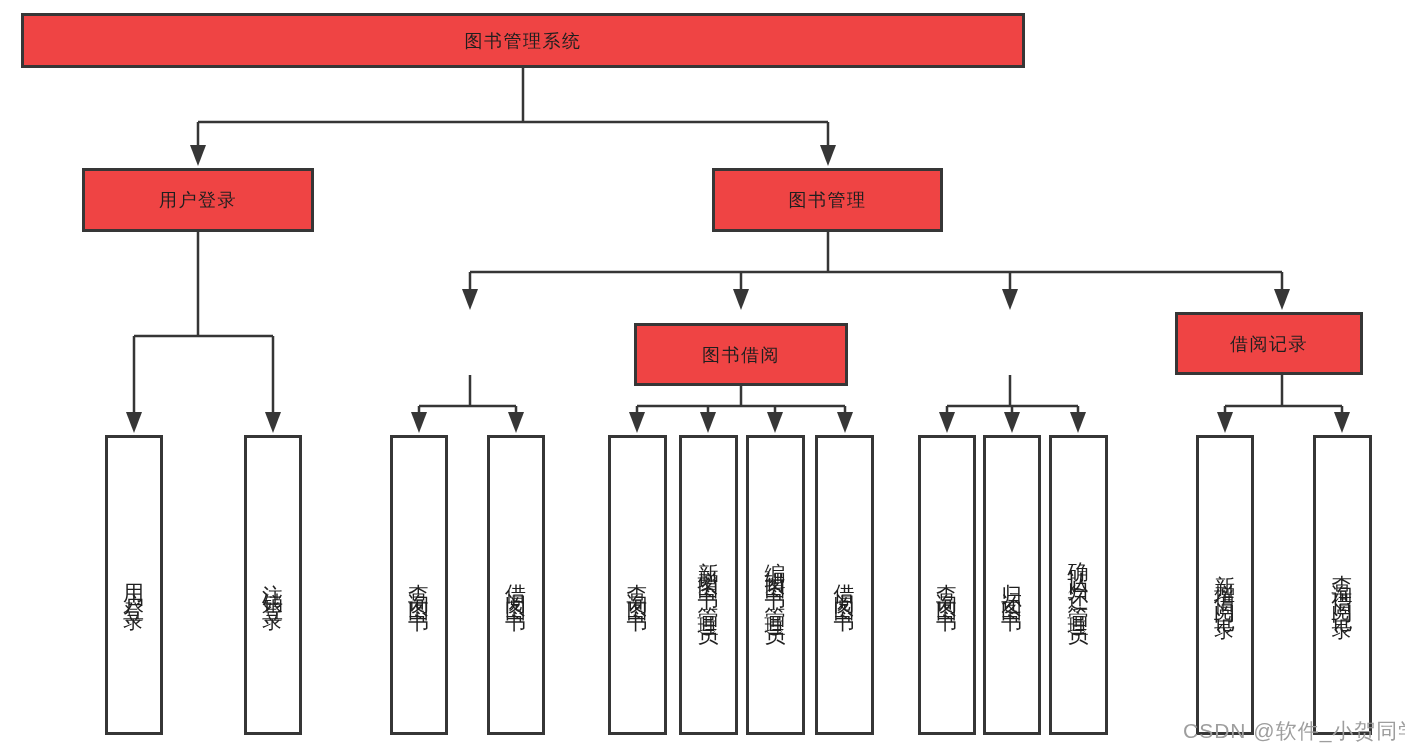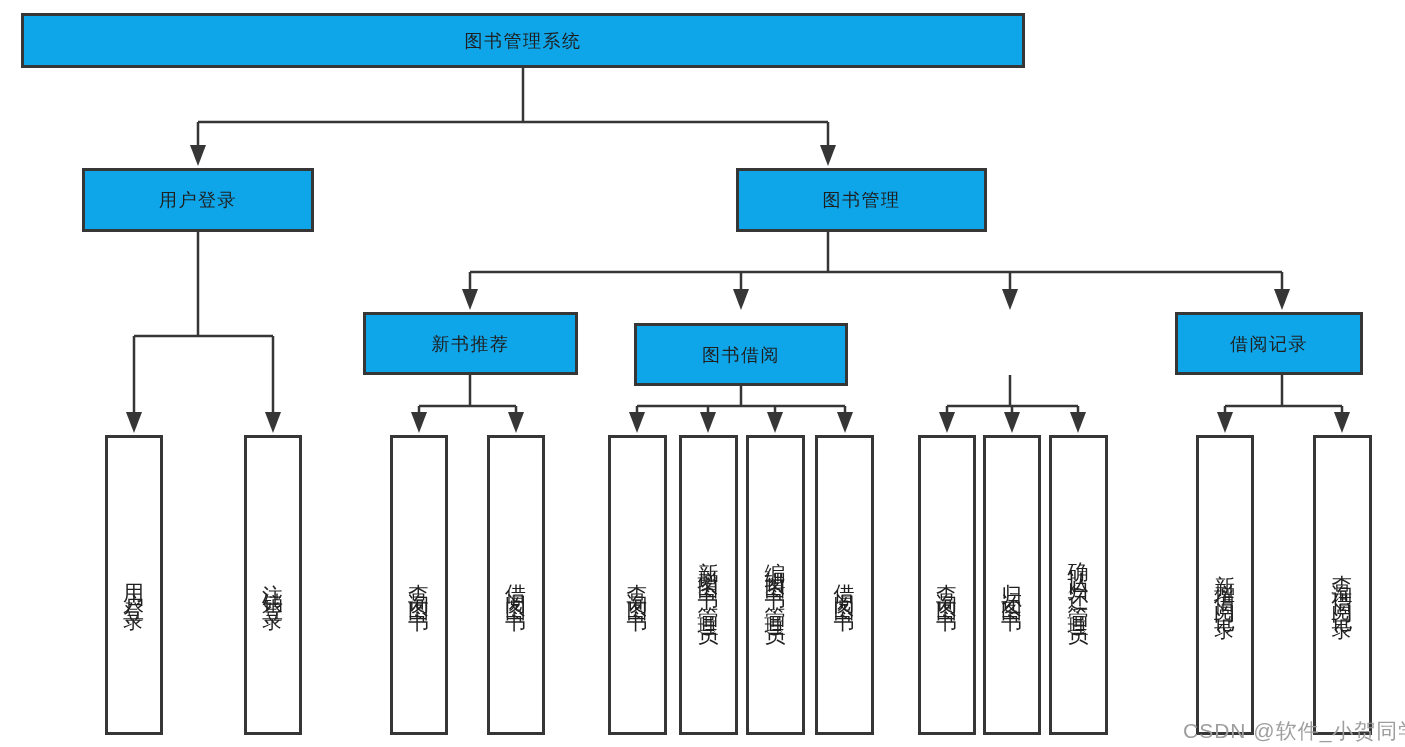--- a/index.html
+++ b/index.html
@@ -4,21 +4,21 @@
 <style>
   html,body { margin:0; padding:0; background:#ffffff; }
   .canvas {
     position:relative; width:1405px; height:747px;
     background:#ffffff; overflow:hidden;
     font-family:"Liberation Sans", sans-serif;
   }
   .wires { position:absolute; left:0; top:0; width:1405px; height:747px; }
   .node {
     position:absolute; box-sizing:border-box;
-    border:3px solid #363636; background:#0ea5e9;
+    border:3px solid #363636; background:#ef4444;
     display:flex; align-items:center; justify-content:center;
     color:#1f1f1f; font-size:18px; letter-spacing:1.5px;
     z-index:2;
   }
   .root  { left:21px;  top:13px;  width:1004px; height:55px; }
   .lvl2  { top:168px; height:64px; }
   .lvl3  { top:312px; height:63px; }
   .leaf  {
     position:absolute; box-sizing:border-box; top:435px; height:300px;
     border:3px solid #363636; background:#ffffff;
@@ -74,27 +74,24 @@
     </g>
   </svg>
 
   <div class="node root">
     <span>图书管理系统</span>
   </div>
 
   <div class="node lvl2" style="left:82px; width:232px;">
     <span>用户登录</span>
   </div>
-  <div class="node lvl2" style="left:712px; width:251px;margin-left:24px;">
+  <div class="node lvl2" style="left:712px; width:231px;">
     <span>图书管理</span>
   </div>
 
-  <div class="node lvl3" style="left:363px; width:215px;">
-    <span>新书推荐</span>
-  </div>
   <div class="node lvl3" style="left:634px; width:214px;margin-top:11px;">
     <span>图书借阅</span>
   </div>
   <div class="node lvl3" style="left:1175px; width:188px;">
     <span>借阅记录</span>
   </div>
 
   <div class="leaf" style="left:105px; width:58px;">
     <span class="vtext">用户登录</span>
   </div>

